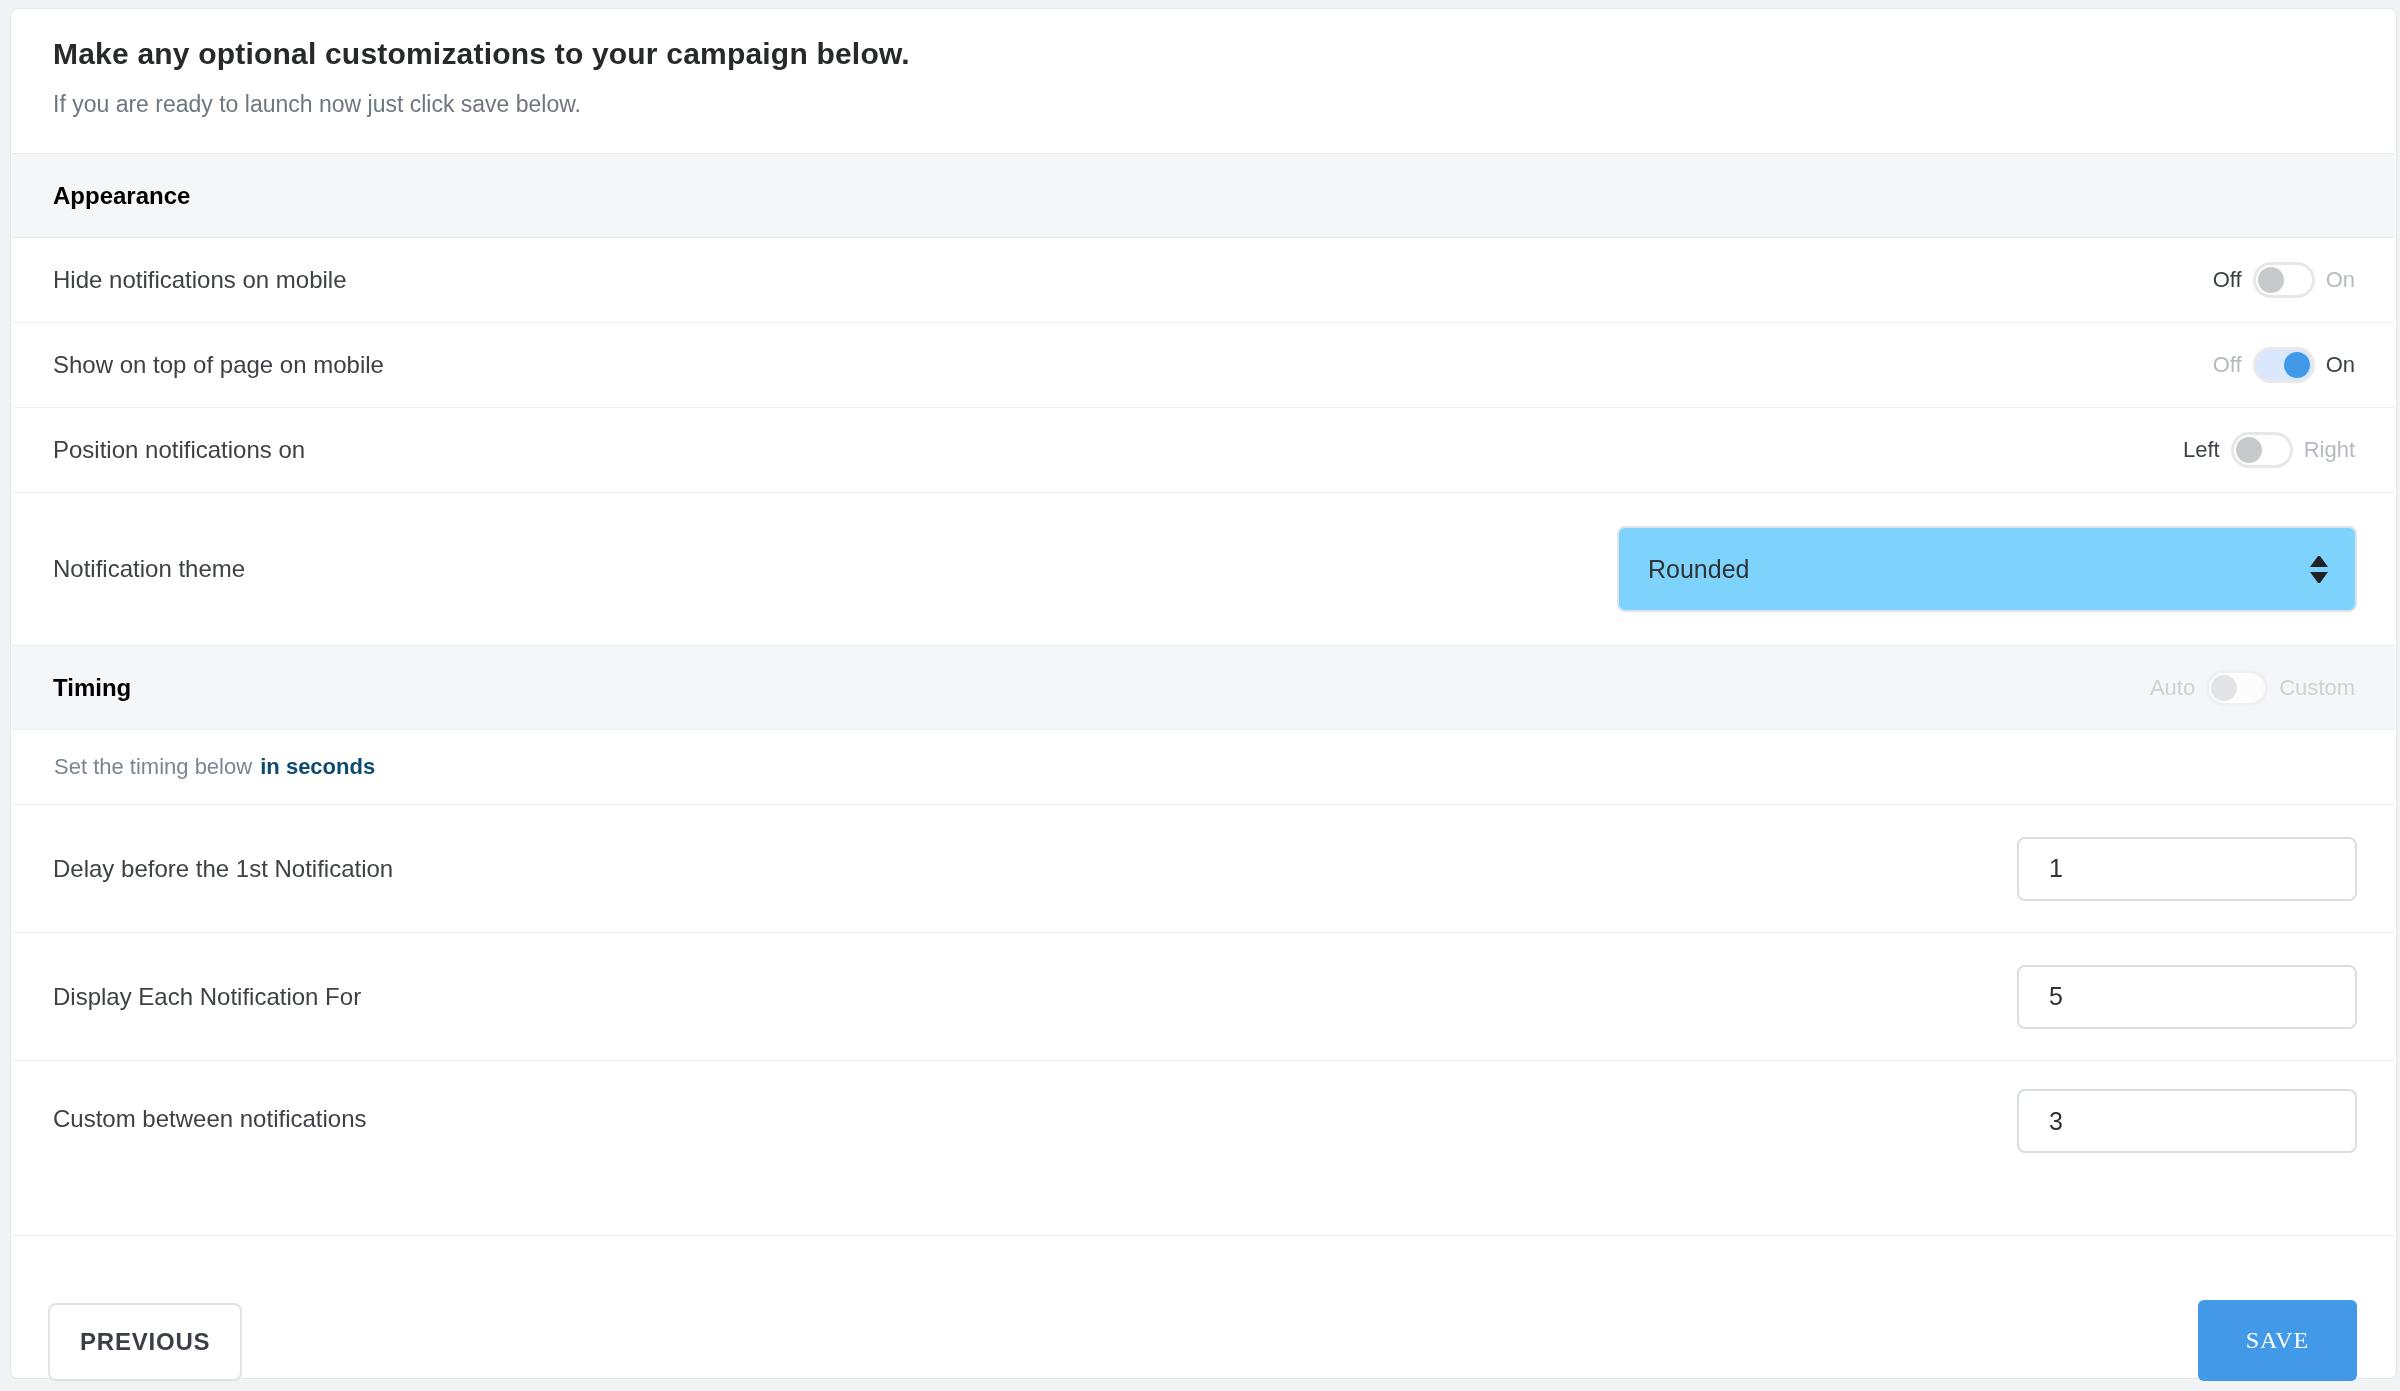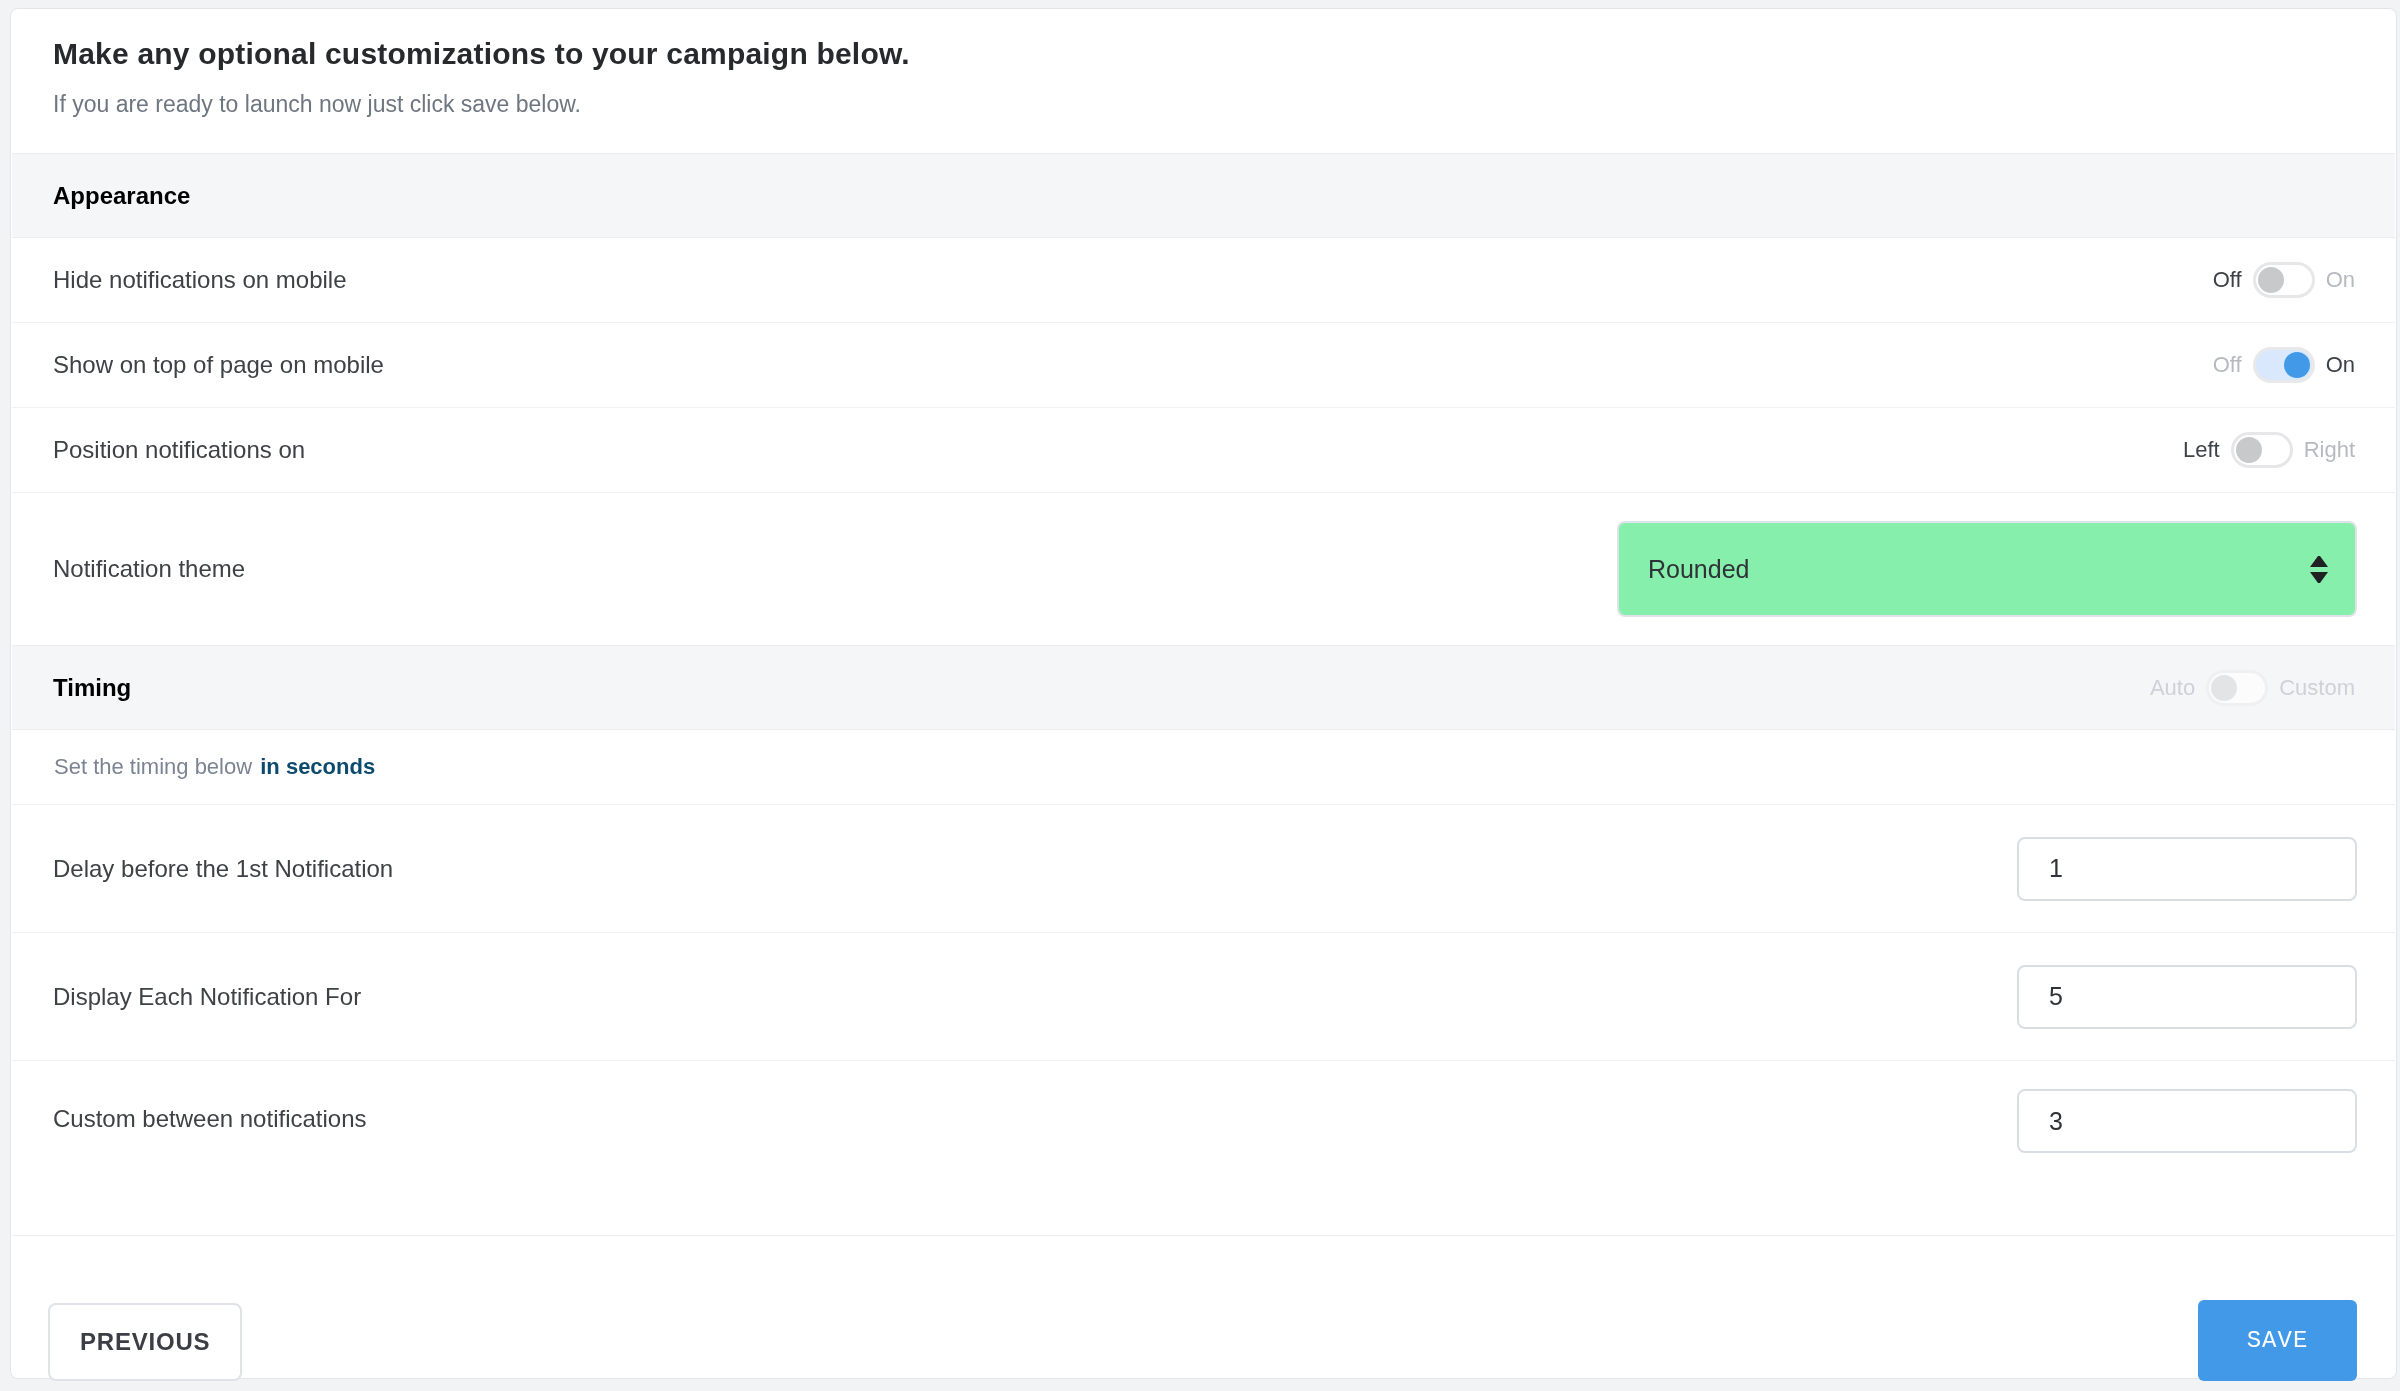--- a/index.html
+++ b/index.html
@@ -60,23 +60,23 @@
     width: 26px; height: 26px; border-radius: 50%;
     background: #c8c9cb;
   }
   .switch.on { background: #d9e8fc; border-color: #e9e9ec; }
   .switch.on .knob { left: auto; right: 2px; background: #4299e8; }
   .toggle-group.disabled .toggle-label { color: #ced1d6; }
   .toggle-group.disabled .switch { border-color: #f0f0f2; background: #fcfcfd; }
   .toggle-group.disabled .switch .knob { background: #e3e4e6; }
   
   .select-box {
-    width: 740px; height: 96px;
+    width: 740px; height: 86px;
     border: 2px solid #dfe3e9; border-radius: 8px;
-    background: #86efac;
+    background: #7dd3fc;
     display: flex; align-items: center; justify-content: space-between;
     padding: 0 26px 0 28px; cursor: pointer; gap: 44px;
   }
   .select-value { font-size: 25px; color: #2f3337; }
   .select-arrows { display: flex; flex-direction: column; align-items: center; gap: 5px; }
   .arrow-up { width: 0; height: 0; border-left: 8px solid transparent; border-right: 8px solid transparent; border-bottom: 11px solid #202124; }
   .arrow-down { width: 0; height: 0; border-left: 8px solid transparent; border-right: 8px solid transparent; border-top: 11px solid #202124; }
   
   .num-input {
     width: 340px; height: 64px;
@@ -96,21 +96,21 @@
     background: #fff; border: 2px solid #dfe3e9; border-radius: 8px;
     font-size: 24px; font-weight: 600; color: #3b3f45;
     letter-spacing: 0.8px; cursor: pointer;
     font-family: "Liberation Sans", "DejaVu Sans", sans-serif;
   }
   .btn-save {
     min-width: 159px; height: 81px; padding: 0 34px;
     background: #4299e8; border: none; border-radius: 6px;
     font-size: 24px; font-weight: 500; color: #ffffff;
     letter-spacing: 1px; cursor: pointer;
-    font-family: Liberation Mono, monospace;
+    font-family: Liberation Serif, serif;
   }
 </style>
 </head>
 <body>
 
 <div class="card">
 
   <div class="header-block">
     <div class="page-title">Make any optional customizations to your campaign below.</div>
     <div class="page-subtitle">If you are ready to launch now just click save below.</div>

